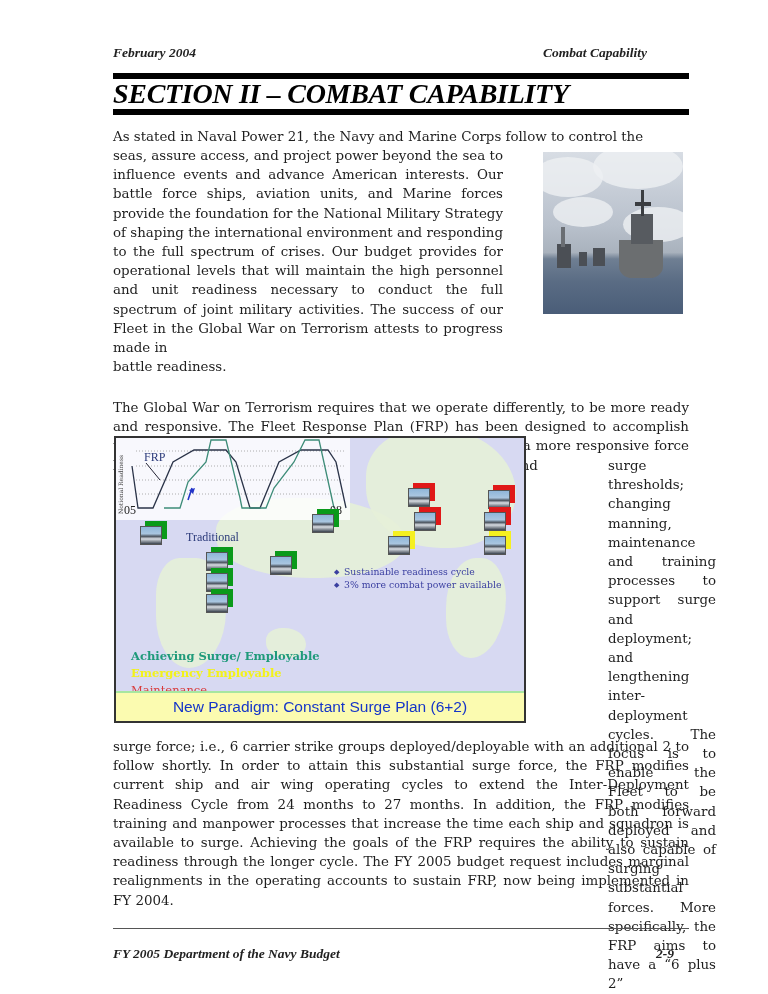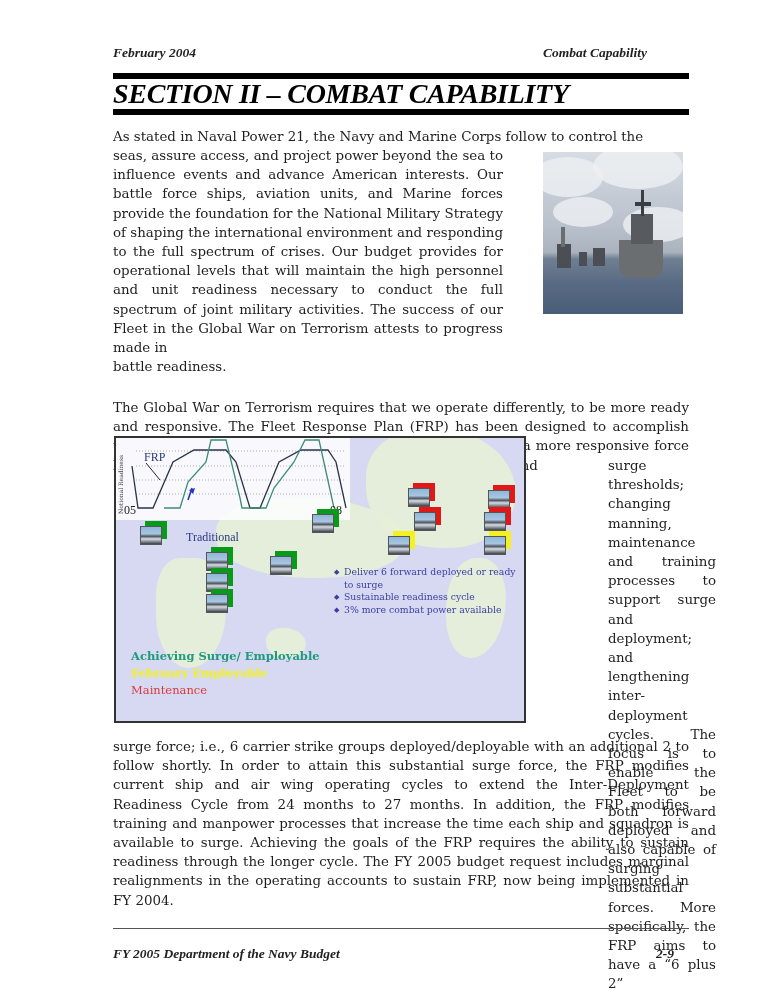--- a/index.html
+++ b/index.html
@@ -144,29 +144,29 @@
   <div class="ship-icon" style="left:368px;top:74px;">
       <div class="bracket" style="border-color:#e01818;"></div>
       <div class="pic"></div>
     </div>
   <div class="ship-icon" style="left:368px;top:98px;">
       <div class="bracket" style="border-color:#f5f020;"></div>
       <div class="pic"></div>
     </div>
 
   <div class="bullets">
-    <div class="b">Deliver 6 forward deployed or ready to surge</div>
     <div class="b">Sustainable readiness cycle</div>
     <div class="b">3% more combat power available</div>
   </div>
 
   <div class="legend" style="top:211px;color:#1f9a7a;">Achieving Surge/ Employable</div>
-  <div class="legend" style="top:228px;color:#f2f21a;">February Employable</div>
+  <div class="legend" style="top:228px;color:#f2f21a;">Emergency Employable</div>
   <div class="legend" style="top:245px;color:#d83a3a;font-weight:normal;">Maintenance</div>
 
+  <div class="banner">New Paradigm: Constant Surge Plan (6+2)</div>
 </div>
 
 <div class="body-text p2b">surge thresholds; changing manning, maintenance and training processes to support surge and deployment; and lengthening inter-deployment cycles.  The focus is to enable the Fleet to be both forward deployed and also capable of surging substantial forces.  More specifically, the FRP aims to have a “6 plus 2”</div>
 <div class="body-text p2c">surge force; i.e., 6 carrier strike groups deployed/deployable with an additional 2 to follow shortly.  In order to attain this substantial surge force, the FRP modifies current ship and air wing operating cycles to extend the Inter-Deployment Readiness Cycle from 24 months to 27 months.  In addition, the FRP modifies training and manpower processes that increase the time each ship and squadron is available to surge.  Achieving the goals of the FRP requires the ability to sustain readiness through the longer cycle.  The FY 2005 budget request includes marginal realignments in the operating accounts to sustain FRP, now being implemented in FY 2004.</div>
 
 <div class="footer-rule"></div>
 <div class="footer footer-left">FY 2005 Department of the Navy Budget</div>
 <div class="footer footer-right">2-9</div>
 
 </body></html>

